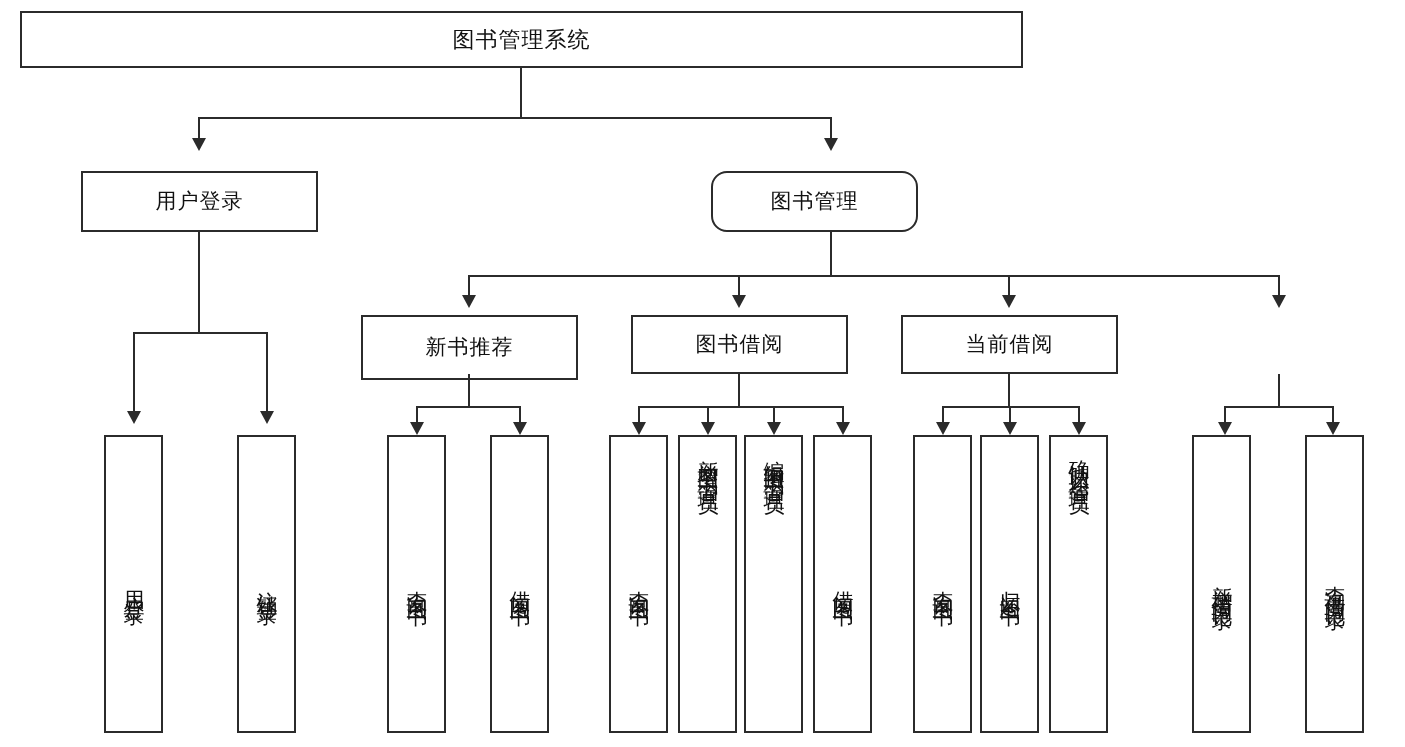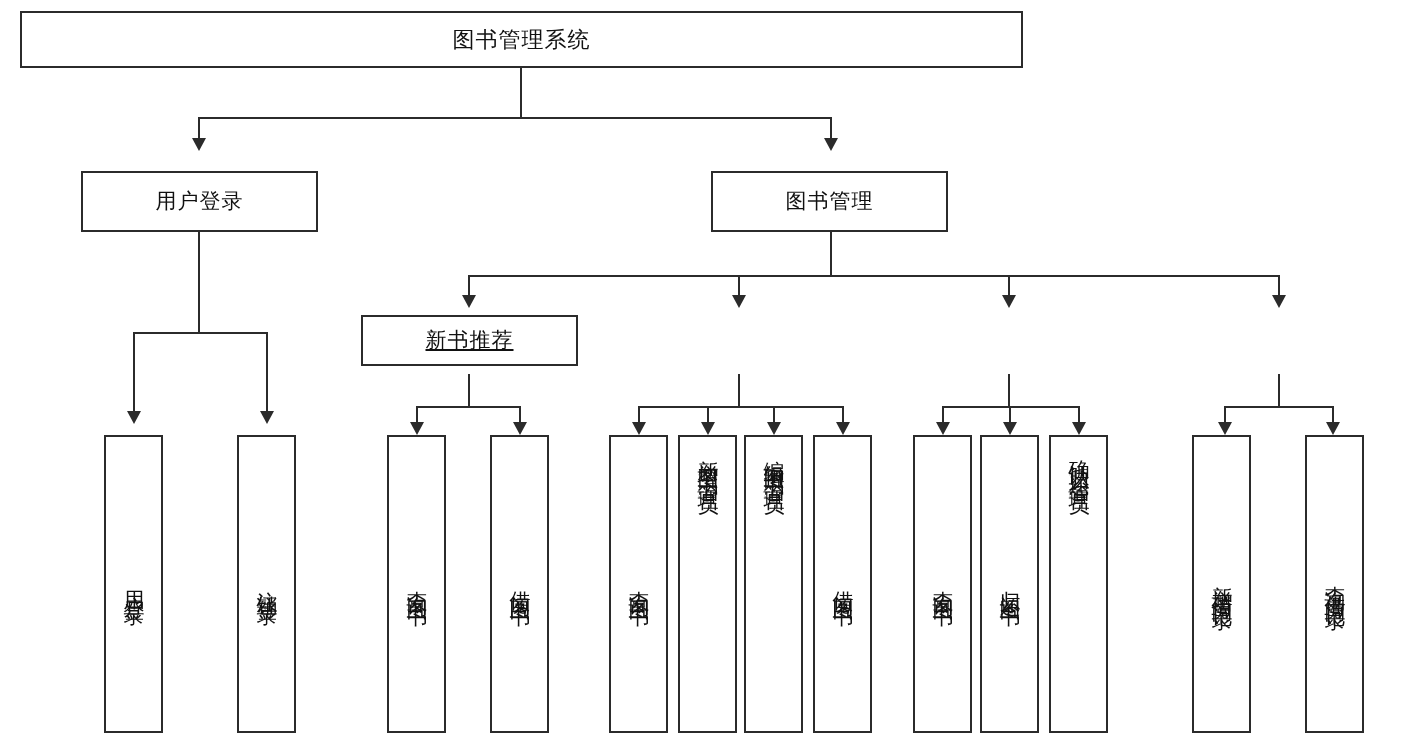--- a/index.html
+++ b/index.html
@@ -96,21 +96,21 @@
   <div class="ln v" style="left:198px;top:117px;width:2px;height:24px;"></div>
   <div class="arrow" style="left:192px;top:138px;"></div>
 
   <div class="ln v" style="left:830px;top:117px;width:2px;height:24px;"></div>
   <div class="arrow" style="left:824px;top:138px;"></div>
 
   <div class="node h" style="left:81px;top:171px;width:237px;height:61px;">
     <span class="label">用户登录</span>
   </div>
 
-  <div class="node h" style="left:711px;top:171px;width:237px;height:61px;">
+  <div class="node h" style="left:711px;top:171px;width:207px;height:61px;border-radius:16px;">
     <span class="label">图书管理</span>
   </div>
 
   <div class="ln v" style="left:198px;top:232px;width:2px;height:101px;"></div>
   <div class="ln h" style="left:133px;top:332px;width:134px;height:2px;"></div>
   <div class="ln v" style="left:133px;top:332px;width:2px;height:82px;"></div>
   <div class="arrow" style="left:127px;top:411px;"></div>
   <div class="ln v" style="left:266px;top:332px;width:2px;height:82px;"></div>
   <div class="arrow" style="left:260px;top:411px;"></div>
 
@@ -118,22 +118,28 @@
   <div class="ln h" style="left:468px;top:275px;width:812px;height:2px;"></div>
   <div class="ln v" style="left:468px;top:275px;width:2px;height:23px;"></div>
   <div class="arrow" style="left:462px;top:295px;"></div>
   <div class="ln v" style="left:738px;top:275px;width:2px;height:23px;"></div>
   <div class="arrow" style="left:732px;top:295px;"></div>
   <div class="ln v" style="left:1008px;top:275px;width:2px;height:23px;"></div>
   <div class="arrow" style="left:1002px;top:295px;"></div>
   <div class="ln v" style="left:1278px;top:275px;width:2px;height:23px;"></div>
   <div class="arrow" style="left:1272px;top:295px;"></div>
 
-  <div class="node h" style="left:361px;top:315px;width:217px;height:51px;text-decoration:underline;">
+  <div class="node h" style="left:361px;top:315px;width:217px;height:65px;">
     <span class="label">新书推荐</span>
+  </div>
+  <div class="node h" style="left:631px;top:315px;width:217px;height:59px;">
+    <span class="label">图书借阅</span>
+  </div>
+  <div class="node h" style="left:901px;top:315px;width:217px;height:59px;">
+    <span class="label">当前借阅</span>
   </div>
 
   <div class="ln v" style="left:468px;top:374px;width:2px;height:33px;"></div>
   <div class="ln h" style="left:416px;top:406px;width:105px;height:2px;"></div>
   <div class="ln v" style="left:416px;top:406px;width:2px;height:20px;"></div>
   <div class="arrow" style="left:410px;top:422px;"></div>
   <div class="ln v" style="left:519px;top:406px;width:2px;height:20px;"></div>
   <div class="arrow" style="left:513px;top:422px;"></div>
 
   <div class="ln v" style="left:738px;top:374px;width:2px;height:33px;"></div>

